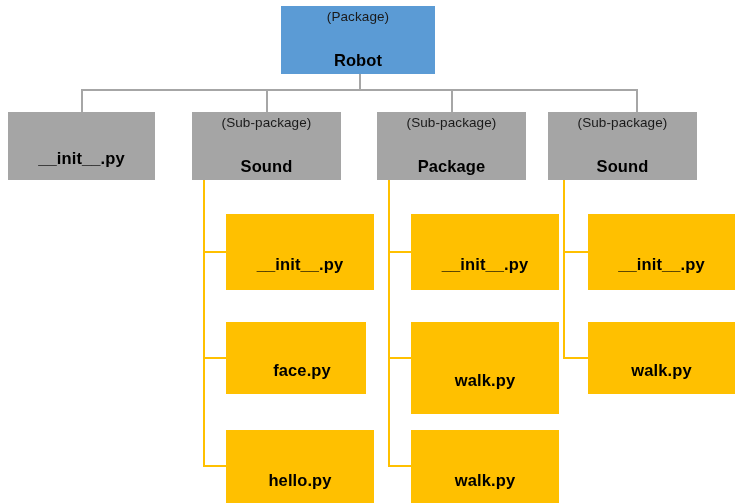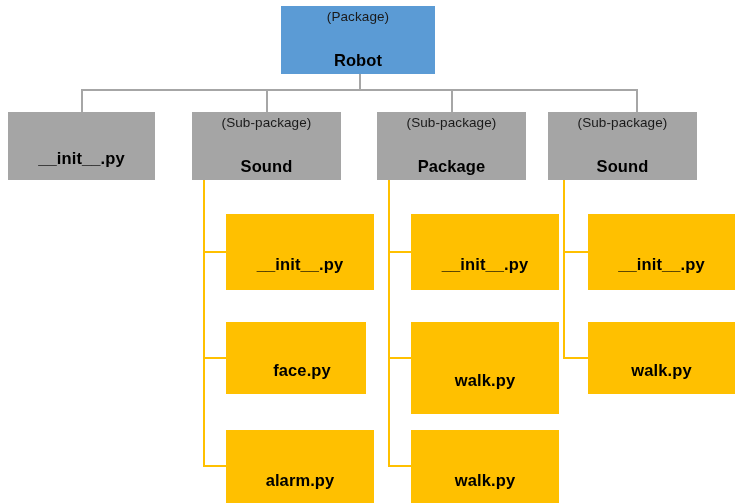--- a/index.html
+++ b/index.html
@@ -119,21 +119,21 @@
   <div class="conn orange h" style="left:563px; top:251px; width:25px;"></div>
   <div class="conn orange h" style="left:563px; top:357px; width:25px;"></div>
 
   <div class="node module-orange" style="left:226px; top:214px; width:148px; height:76px;">
     <span class="name">__init__.py</span>
   </div>
   <div class="node module-orange" style="left:226px; top:322px; width:140px; height:72px;padding-left:12px;">
     <span class="name">face.py</span>
   </div>
   <div class="node module-orange" style="left:226px; top:430px; width:148px; height:76px;">
-    <span class="name">alarm.py</span>
+    <span class="name">hello.py</span>
   </div>
 
   <div class="node module-orange" style="left:411px; top:214px; width:148px; height:76px;">
     <span class="name">__init__.py</span>
   </div>
   <div class="node module-orange" style="left:411px; top:322px; width:148px; height:92px;">
     <span class="name">walk.py</span>
   </div>
   <div class="node module-orange" style="left:411px; top:430px; width:148px; height:76px;">
     <span class="name">walk.py</span>

